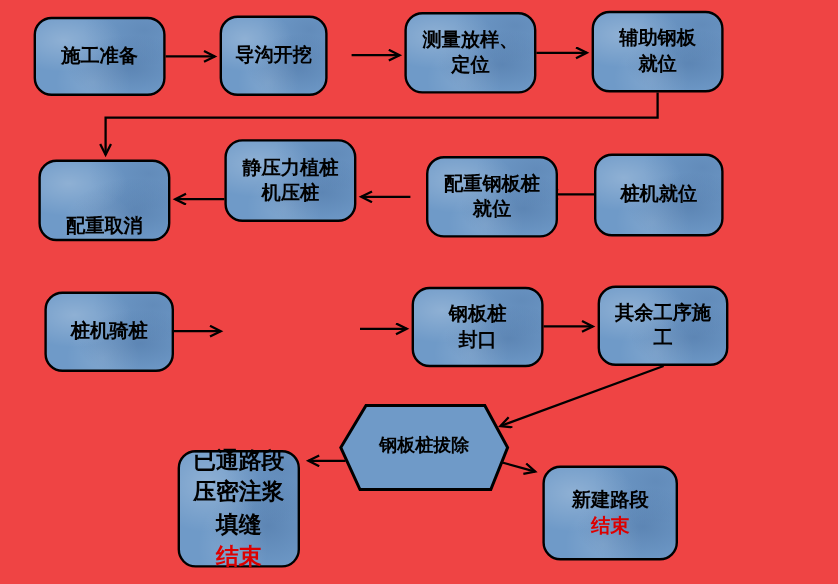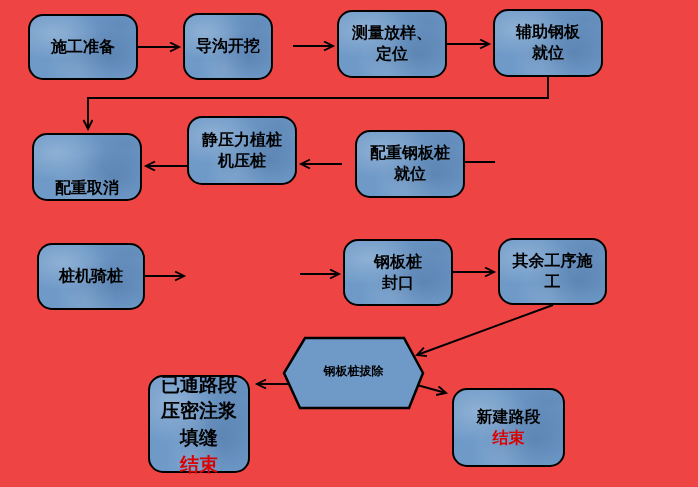--- a/index.html
+++ b/index.html
@@ -30,21 +30,21 @@
     color:#000000;
     font-weight:bold;
     font-size:16px;
     line-height:1.3;
   }
   .box .lbl{white-space:pre-line;}
   .box .end{color:#dd0000;white-space:pre-line;}
   .hex-label{
     position:absolute;
     display:flex;align-items:center;justify-content:center;
-    text-align:left;color:#000000;font-weight:bold;font-size:12px;
+    text-align:left;color:#000000;font-weight:bold;font-size:15px;
     pointer-events:none;
   }
   .small{font-size:19px;line-height:1.4;}
 </style>
 </head>
 <body>
 
 <div id="stage">
 
   <svg id="edges" viewBox="0 0 698 487" xmlns="http://www.w3.org/2000/svg">
@@ -90,20 +90,23 @@
     <span class="lbl">配重取消</span>
   </div>
   <div class="box" style="left:187px;top:116px;width:110px;height:69px;">
     <span class="lbl">静压力植桩
 机压桩</span>
   </div>
   <div class="box" style="left:330px;top:130px;width:110px;height:68px;margin-left:25px;">
     <span class="lbl">配重钢板桩
 就位</span>
   </div>
+  <div class="box" style="left:495px;top:128px;width:108px;height:69px;">
+    <span class="lbl">桩机就位</span>
+  </div>
 
   <div class="box" style="left:37px;top:243px;width:108px;height:67px;">
     <span class="lbl">桩机骑桩</span>
   </div>
   <div class="box" style="left:498px;top:238px;width:109px;height:67px;">
     <span class="lbl">其余工序施
 工</span>
   </div>
   <div class="box" style="left:343px;top:239px;width:110px;height:67px;">
     <span class="lbl">钢板桩

